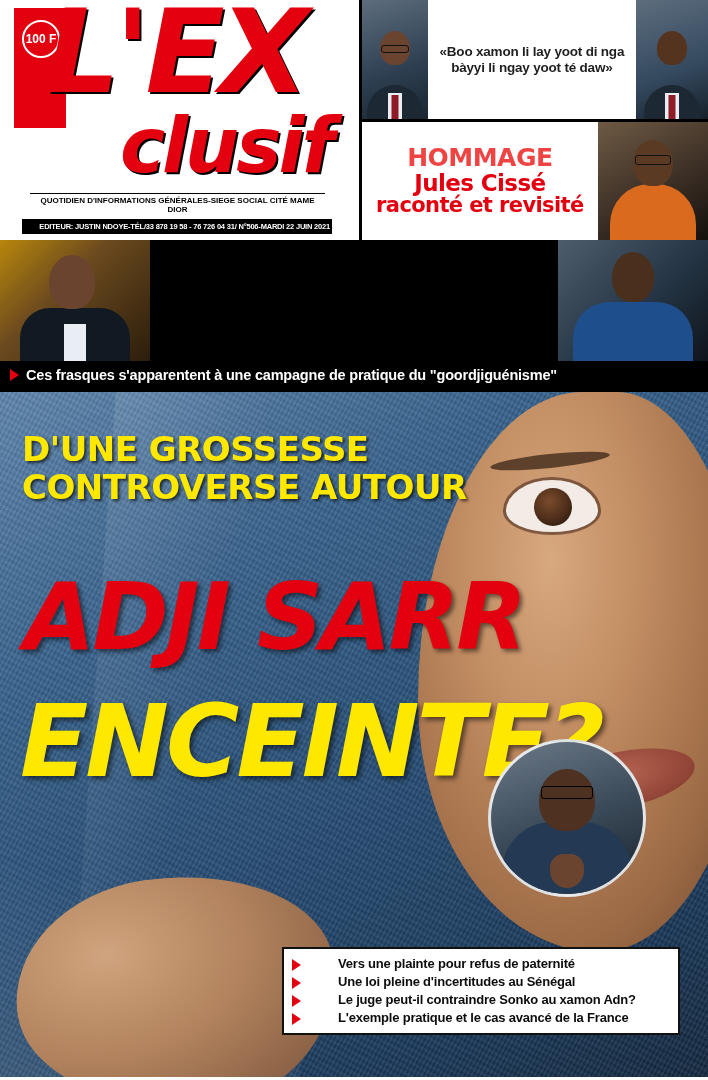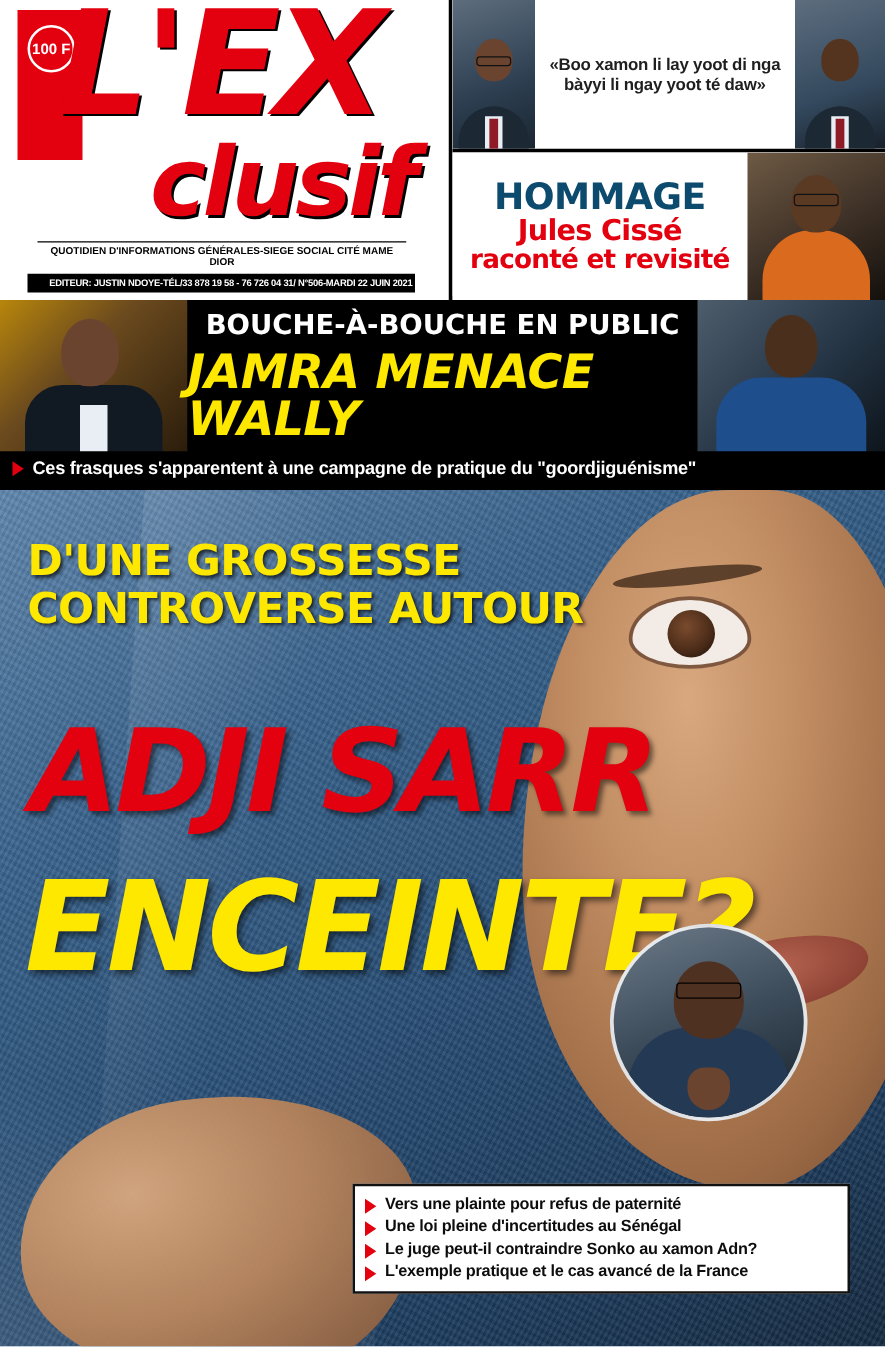--- a/index.html
+++ b/index.html
@@ -190,23 +190,23 @@
   }
 
   .hommage { background: #ffffff; }
   .hommage .txt {
     flex: 1;
     padding: 2px 3px;
     text-align: center;
     display: flex; flex-direction: column; justify-content: center;
   }
   .hommage-k {
-    font-size: 29px;
-    font-weight: bold;
-    color: #0c4a6e;
+    font-size: 25px;
+    font-weight: bold;
+    color: #ef4444;
     line-height: 1;
     letter-spacing: -0.5px;
     font-family: "DejaVu Sans", sans-serif;
     margin-bottom: 2px;
   }
   .hommage-l1 {
     font-size: 23px; font-weight: bold; color: #e3000f;
     line-height: 1.02; letter-spacing: -0.6px;
     font-family: "DejaVu Sans", sans-serif;
   }
@@ -450,22 +450,23 @@
 
   .bullet-box {
     position: absolute;
     left: 282px; bottom: 42px;
     width: 398px;
     background: #ffffff;
     border: 2px solid #111;
     padding: 7px 8px 8px 8px;
   }
   .bullet-row {
-    display: flex; align-items: center;
+    display: flex; align-items: flex-end;
     margin-bottom: 3px;
+    gap: 30px;
   }
   .bullet-row:last-child { margin-bottom: 0; }
   .bullet-row .tri-red { margin-top: 3px; }
   .bullet-txt {
     font-size: 13px;
     font-weight: bold;
     color: #0d0d0d;
     line-height: 1.1;
     letter-spacing: -0.2px;
   }
@@ -523,24 +524,20 @@
 
     </div>
   </div>
 
   <div class="jamra">
     <div class="jamra-photo-l">
       <div class="suit"></div>
       <div class="shirt"></div>
       <div class="face"></div>
     </div>
-    <div class="jamra-center">
-      <div class="jamra-kicker">BOUCHE-À-BOUCHE EN PUBLIC</div>
-      <div class="jamra-main">JAMRA MENACE WALLY</div>
-    </div>
     <div class="jamra-photo-r">
       <div class="suit"></div>
       <div class="face"></div>
     </div>
     <div class="jamra-sub">
       <span class="tri-red"></span>
       <span class="jamra-sub-txt">Ces frasques s'apparentent à une campagne de pratique du "goordjiguénisme"</span>
     </div>
   </div>
 

